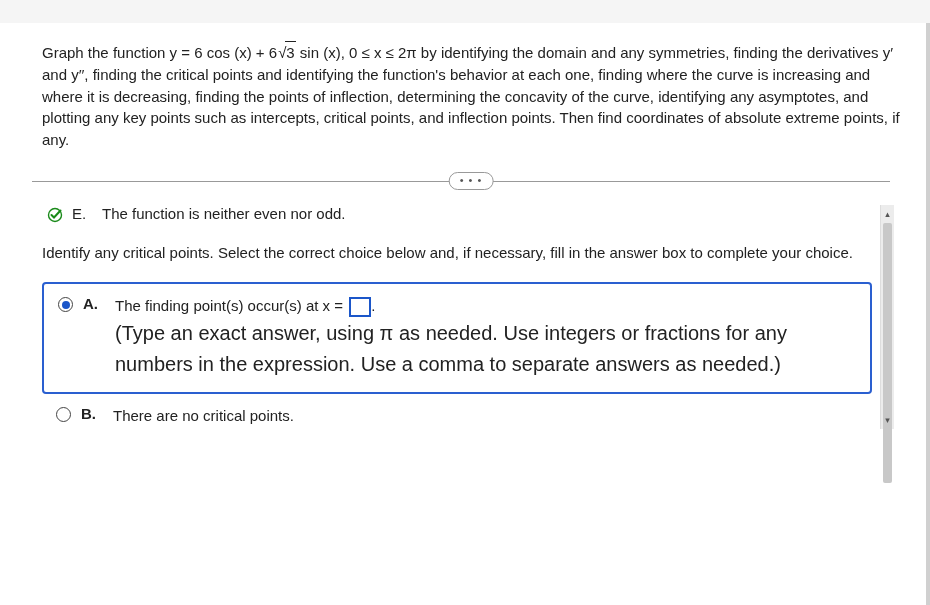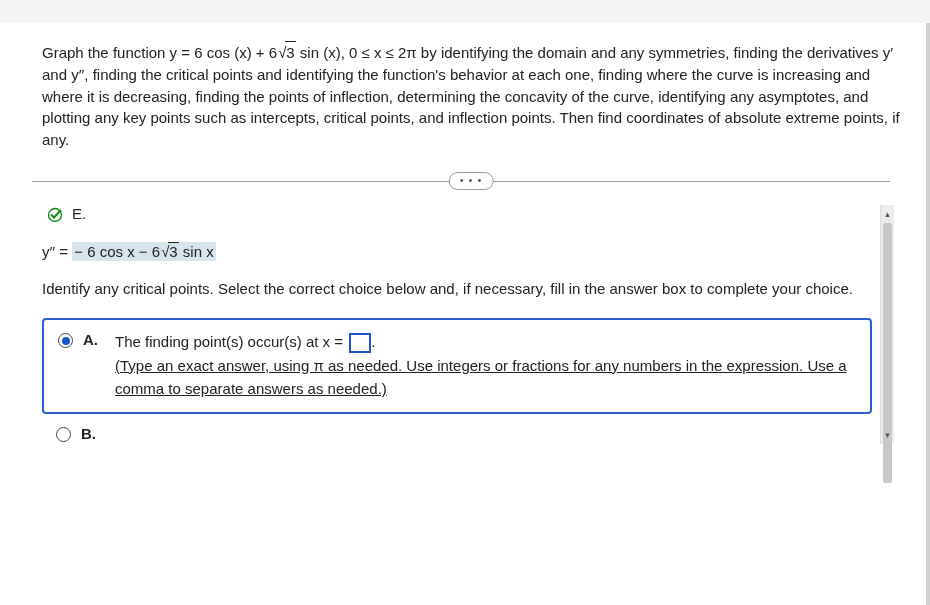--- a/index.html
+++ b/index.html
@@ -18,21 +18,21 @@
 .hl { background: #d6e4ec; padding: 1px 2px; }
 .sqrt-bar { border-top: 1.2px solid #222; display: inline-block; padding: 0 1px; }
 .sqrt-sym { position: relative; left: 1px; }
 .choice-box { border: 2px solid #2a5fd0; border-radius: 4px; padding: 10px 14px 12px; margin-top: 10px; }
 .radio-row { display: flex; align-items: flex-start; gap: 10px; }
 .radio-outer { width: 15px; height: 15px; border: 1.5px solid #444; border-radius: 50%; display: inline-flex; align-items: center; justify-content: center; flex-shrink: 0; margin-top: 3px; }
 .radio-inner { width: 8px; height: 8px; background: #1b56c9; border-radius: 50%; }
 .choice-letter { font-weight: bold; min-width: 22px; margin-top: 1px; }
 .choice-body { flex: 1; line-height: 1.55; }
 .answer-input { display: inline-block; width: 22px; height: 20px; border: 2px solid #1b56c9; vertical-align: middle; margin-left: 2px; }
-.sub-instr { font-size: 15px; text-decoration: underline; }
+.sub-instr { font-size: 20px; }
 .row-b { display: flex; align-items: flex-start; gap: 10px; margin-top: 8px; padding: 2px 14px; }
 .scroll-track { position: absolute; right: 6px; top: 0; bottom: 0; width: 14px; background: #ececec; border-left: 1px solid #ddd; }
 .scroll-up { position: absolute; top: 2px; left: 2px; right: 2px; height: 14px; display:flex; align-items:center; justify-content:center; font-size:9px; color:#555; cursor:pointer; }
 .scroll-dn { position: absolute; bottom: 2px; left: 2px; right: 2px; height: 14px; display:flex; align-items:center; justify-content:center; font-size:9px; color:#555; cursor:pointer; }
 .scroll-thumb { position: absolute; left: 2px; right: 2px; top: 18px; height: 260px; background: #c8c8c8; border-radius: 2px; cursor:pointer; }
 .check-svg { width:16px; height:16px; }
 .outer-scroll { position:absolute; right:0; top:0; bottom:0; width:4px; background:#d0d0d0; }
 </style>
 </head>
 <body>
@@ -49,28 +49,26 @@
 
   <div class="content">
     <div class="opt-row">
       <span class="opt-icon">
         <svg class="check-svg" viewBox="0 0 16 16">
             <circle cx="8" cy="8" r="6.5" fill="none" stroke="#1a8a1a" stroke-width="1.4"></circle>
             <path d="M4.5 8 L7 10.5 L13.5 3.5" fill="none" stroke="#1a8a1a" stroke-width="2" stroke-linecap="round"></path>
           </svg>
       </span>
       <span class="opt-letter">E.</span>
+      <span>The function is neither even nor odd.</span>
     </div>
 
 
 
 
-    <div class="deriv-line">
-      <span>y′′ = </span><span class="hl"><span> − 6 cos x − 6</span><span class="sqrt-sym">√</span><span class="sqrt-bar">3</span><span> sin x</span></span>
-    </div>
 
     <div class="prompt-line" style="line-height:1.5;">Identify any critical points. Select the correct choice below and, if necessary, fill in the answer box to complete your choice.</div>
 
     <div class="choice-box">
       <div class="radio-row">
         <span class="radio-outer">
             <span class="radio-inner"></span>
           </span>
         <span class="choice-letter">A.</span>
         <div class="choice-body">
@@ -78,20 +76,21 @@
             <span>The finding point(s) occur(s) at x = </span><span class="answer-input"></span>.
           </div>
           <div class="sub-instr">(Type an exact answer, using π as needed. Use integers or fractions for any numbers in the expression. Use a comma to separate answers as needed.)</div>
         </div>
       </div>
     </div>
 
     <div class="row-b">
       <span class="radio-outer"></span>
       <span class="choice-letter">B.</span>
+      <div class="choice-body">There are no critical points.</div>
     </div>
 
     <div class="scroll-track">
       <div class="scroll-up">▴</div>
       <div class="scroll-thumb"></div>
       <div class="scroll-dn">▾</div>
     </div>
   </div>
   <div class="outer-scroll"></div>
 </div>

